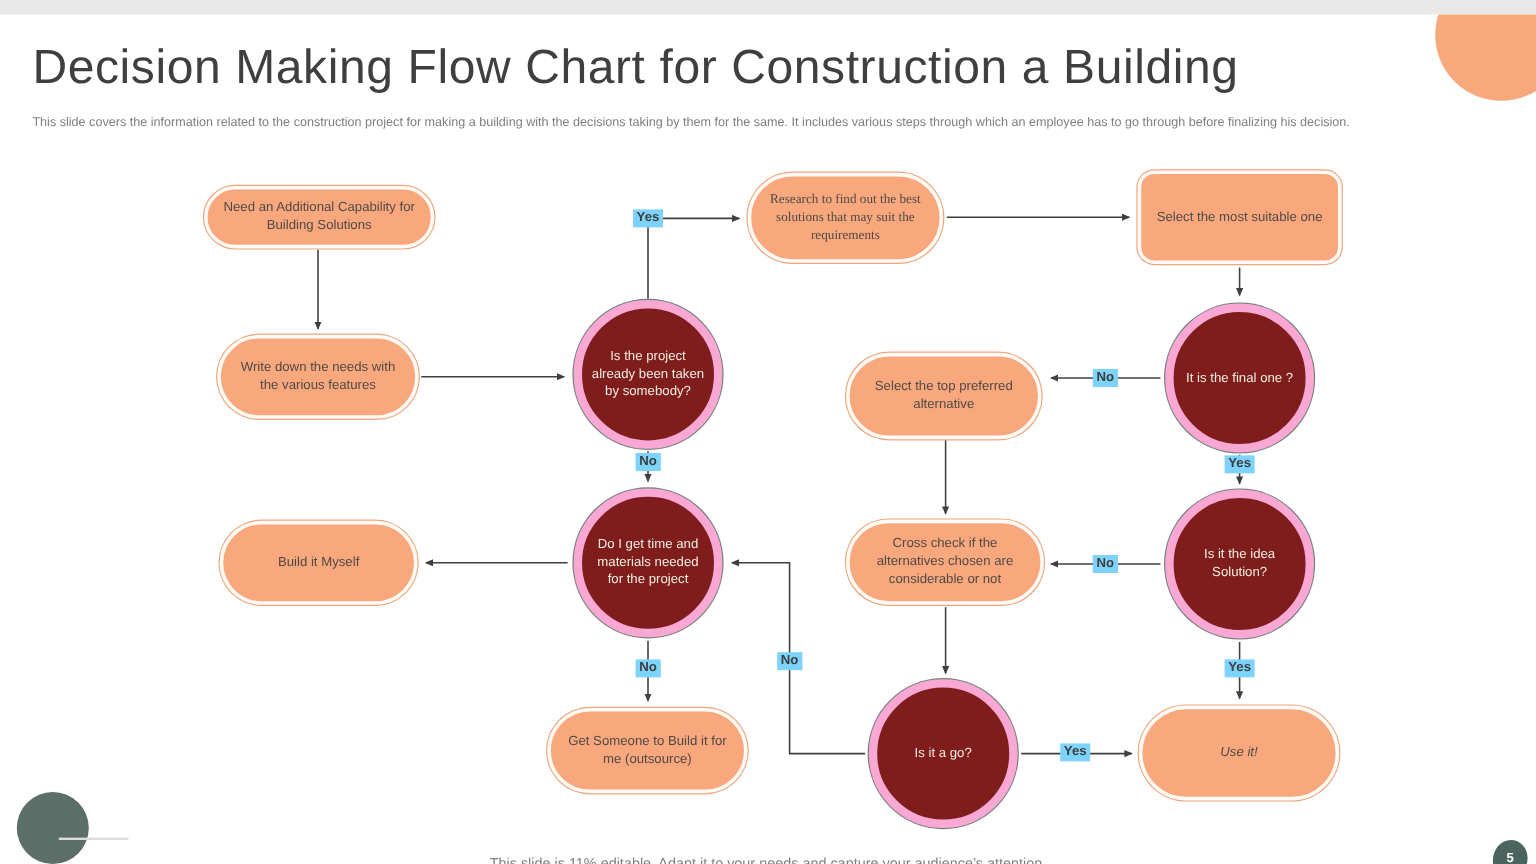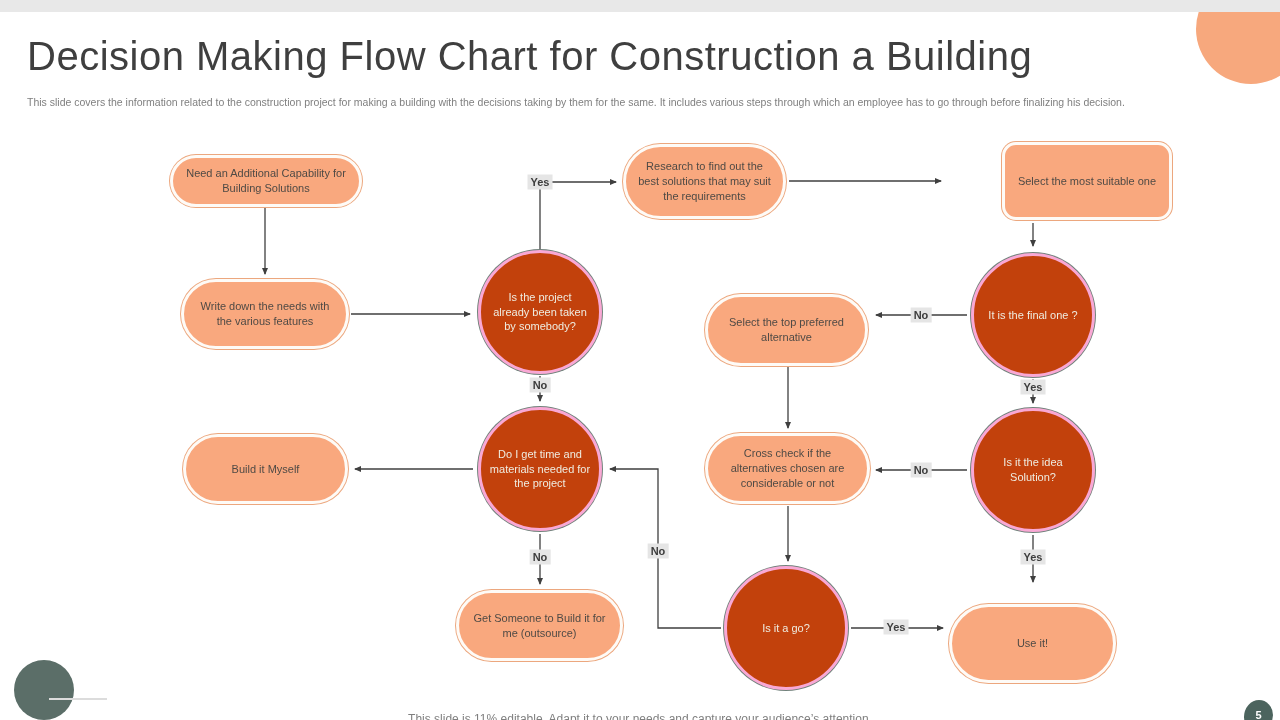--- a/index.html
+++ b/index.html
@@ -53,41 +53,41 @@
     display:flex; align-items:center; justify-content:center;
     text-align:center; font-size:11px; line-height:1.35; color:#4f4a45;
   }
   .node .node-text { display:block; padding:0 10px; }
   .pill {
     background:#f9a87e;
     border:3px solid #fefbf7;
     box-shadow:0 0 0 1px #eca77e;
     border-radius:48px;
   }
-  .pill-soft { border-radius:38px; }
+  .pill-soft { border-radius:38px;font-family:Liberation Serif, serif; }
   .rect {
     background:#f9a87e;
     border:3px solid #fefbf7;
     box-shadow:0 0 0 1px #eca77e;
     border-radius:14px;
   }
   .circle {
-    background:#c2410c;
-    border:3px solid #f9a8d4;
+    background:#7f1d1d;
+    border:7px solid #f9a8d4;
     box-shadow:0 0 0 1px #71817b;
     border-radius:50%;
     color:#efece0;
     text-align:center;
   }
   .circle .node-text { padding:0 8px; width:104px; }
 
   
   .flag {
     position:absolute; transform:translate(-50%,-50%);
-    background:#e5e5e5; color:#3d3d3d;
+    background:#7dd3fc; color:#3d3d3d;
     font-size:11px; font-weight:bold; padding:0 3px; line-height:15px;
   }
 
   
   .connectors { position:absolute; left:0; top:0; pointer-events:none; }
 </style>
 </head>
 <body>
 
 <div class="slide">
@@ -126,21 +126,21 @@
   </svg>
 
   <div class="node pill" style="left:170px; top:143px; width:192px; height:52px;">
     <span class="node-text">Need an Additional Capability  for Building Solutions</span>
   </div>
 
   <div class="node pill pill-soft" style="left:623px; top:132px; width:163px; height:75px;">
     <span class="node-text">Research  to find out the best solutions that may suit the requirements</span>
   </div>
 
-  <div class="node rect" style="left:1002px; top:130px; width:170px; height:78px;">
+  <div class="node rect" style="left:948px; top:130px; width:170px; height:78px;">
     <span class="node-text">Select the most suitable one</span>
   </div>
 
   <div class="node pill" style="left:181px; top:267px; width:168px; height:70px;">
     <span class="node-text">Write down the needs with the various features</span>
   </div>
 
   <div class="node circle" style="left:478px; top:238px; width:124px; height:124px;">
     <span class="node-text">Is the project already been taken by somebody?</span>
   </div>
@@ -170,21 +170,21 @@
   </div>
 
   <div class="node pill" style="left:456px; top:578px; width:167px; height:71px;">
     <span class="node-text">Get Someone to Build it for me (outsource)</span>
   </div>
 
   <div class="node circle" style="left:724px; top:554px; width:124px; height:124px;">
     <span class="node-text">Is it a go?</span>
   </div>
 
-  <div class="node pill" style="left:949px; top:592px; width:167px; height:79px;">
+  <div class="node pill" style="left:949px; top:576px; width:167px; height:79px;font-style:italic;">
     <span class="node-text">Use it!</span>
   </div>
 
   <div class="flag" style="left:540px; top:170px;">Yes</div>
   <div class="flag" style="left:540px; top:373px;">No</div>
   <div class="flag" style="left:921px; top:303px;">No</div>
   <div class="flag" style="left:1033px; top:375px;">Yes</div>
   <div class="flag" style="left:921px; top:458px;">No</div>
   <div class="flag" style="left:1033px; top:545px;">Yes</div>
   <div class="flag" style="left:540px; top:545px;">No</div>

